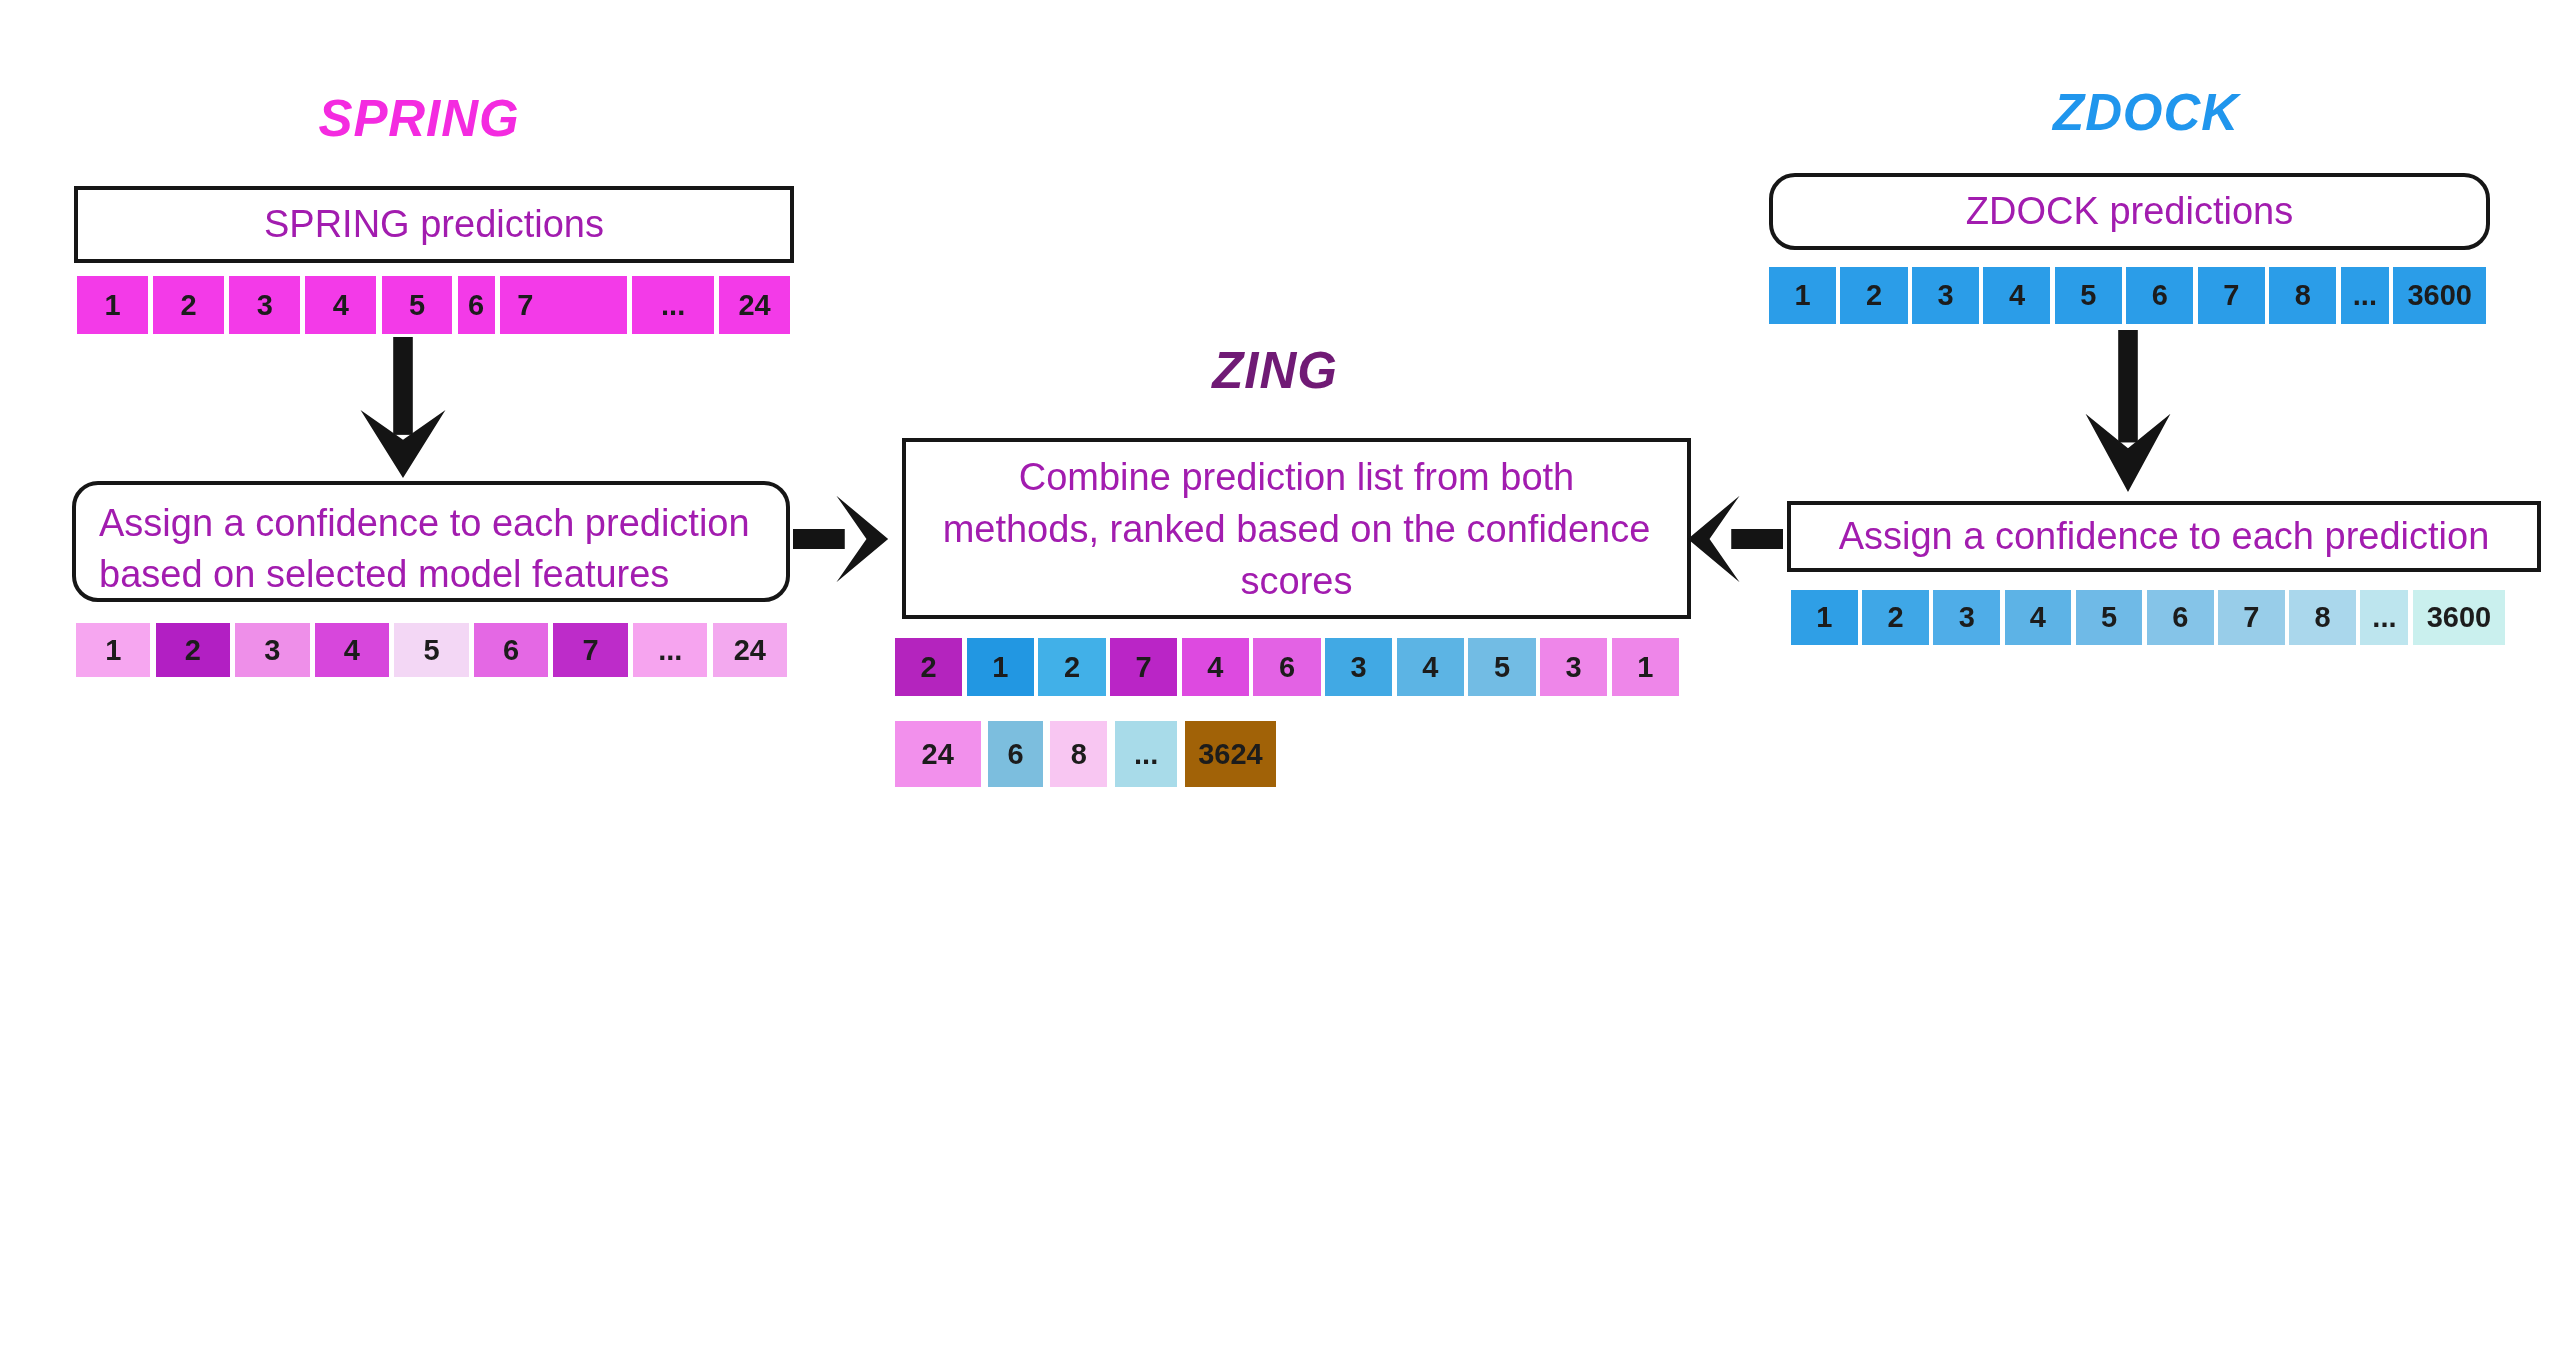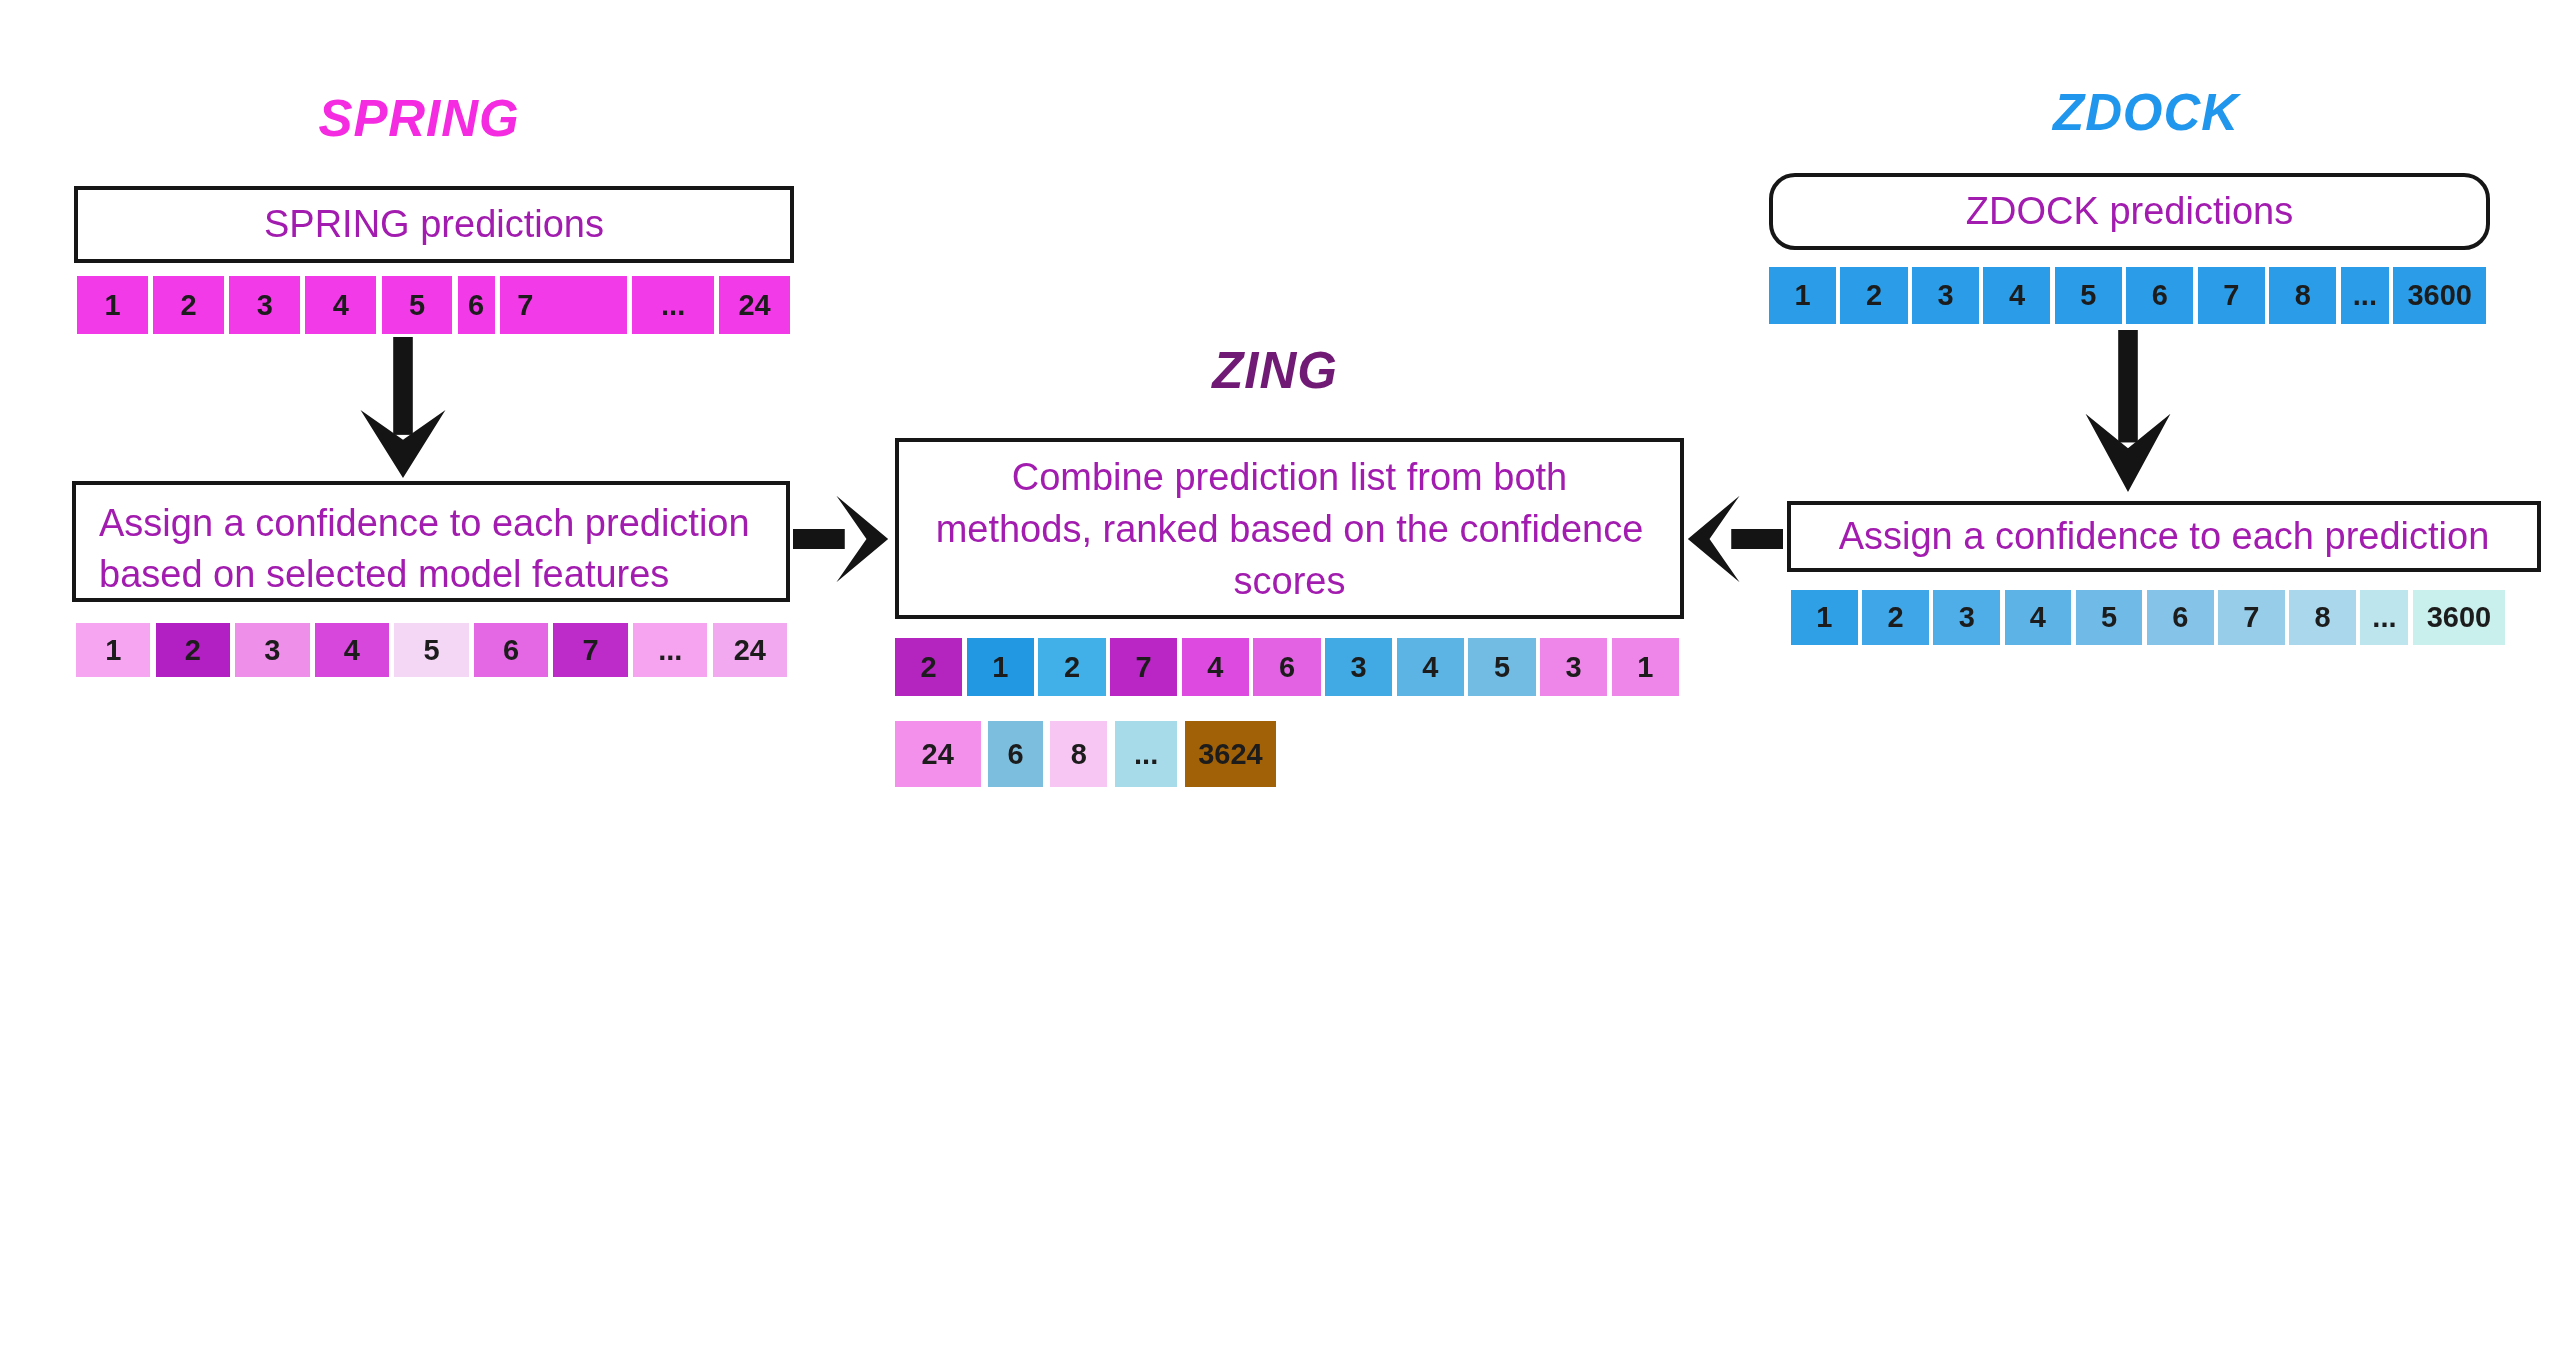--- a/index.html
+++ b/index.html
@@ -9,22 +9,22 @@
   }
   .title{
     position:absolute;text-align:center;font-size:51px;font-weight:bold;letter-spacing:0.9px;font-style:italic;
   }
   .box{
     position:absolute;box-sizing:border-box;border:4.4px solid #161616;background:#ffffff;
     font-size:38px;color:#a21caf;
   }
   .box.centered{display:flex;align-items:center;justify-content:center;text-align:center;}
   .pred-label{width:100%;text-align:center;}
-  .conf-left{display:flex;align-items:center;padding:14px 26px 0 23px;line-height:51px;}
-  .zing-box{display:flex;align-items:center;justify-content:center;text-align:center;line-height:52px;padding:8px 31px;}
+  .conf-left{display:flex;align-items:center;padding:14px 26px 0 23px;line-height:51px;border-radius:26px;}
+  .zing-box{display:flex;align-items:center;justify-content:center;text-align:center;line-height:52px;padding:8px 31px;margin-left:7px;}
   .cellrow{
     position:absolute;display:flex;gap:5.2px;
   }
   .cellrow .cell{
     flex:1 1 0;display:flex;align-items:center;justify-content:center;
     font-size:29px;font-weight:bold;color:#1c1c1c;
   }
   .arrow{position:absolute;}
   .arrow polygon,.arrow rect{fill:#141414;}
 </style>

